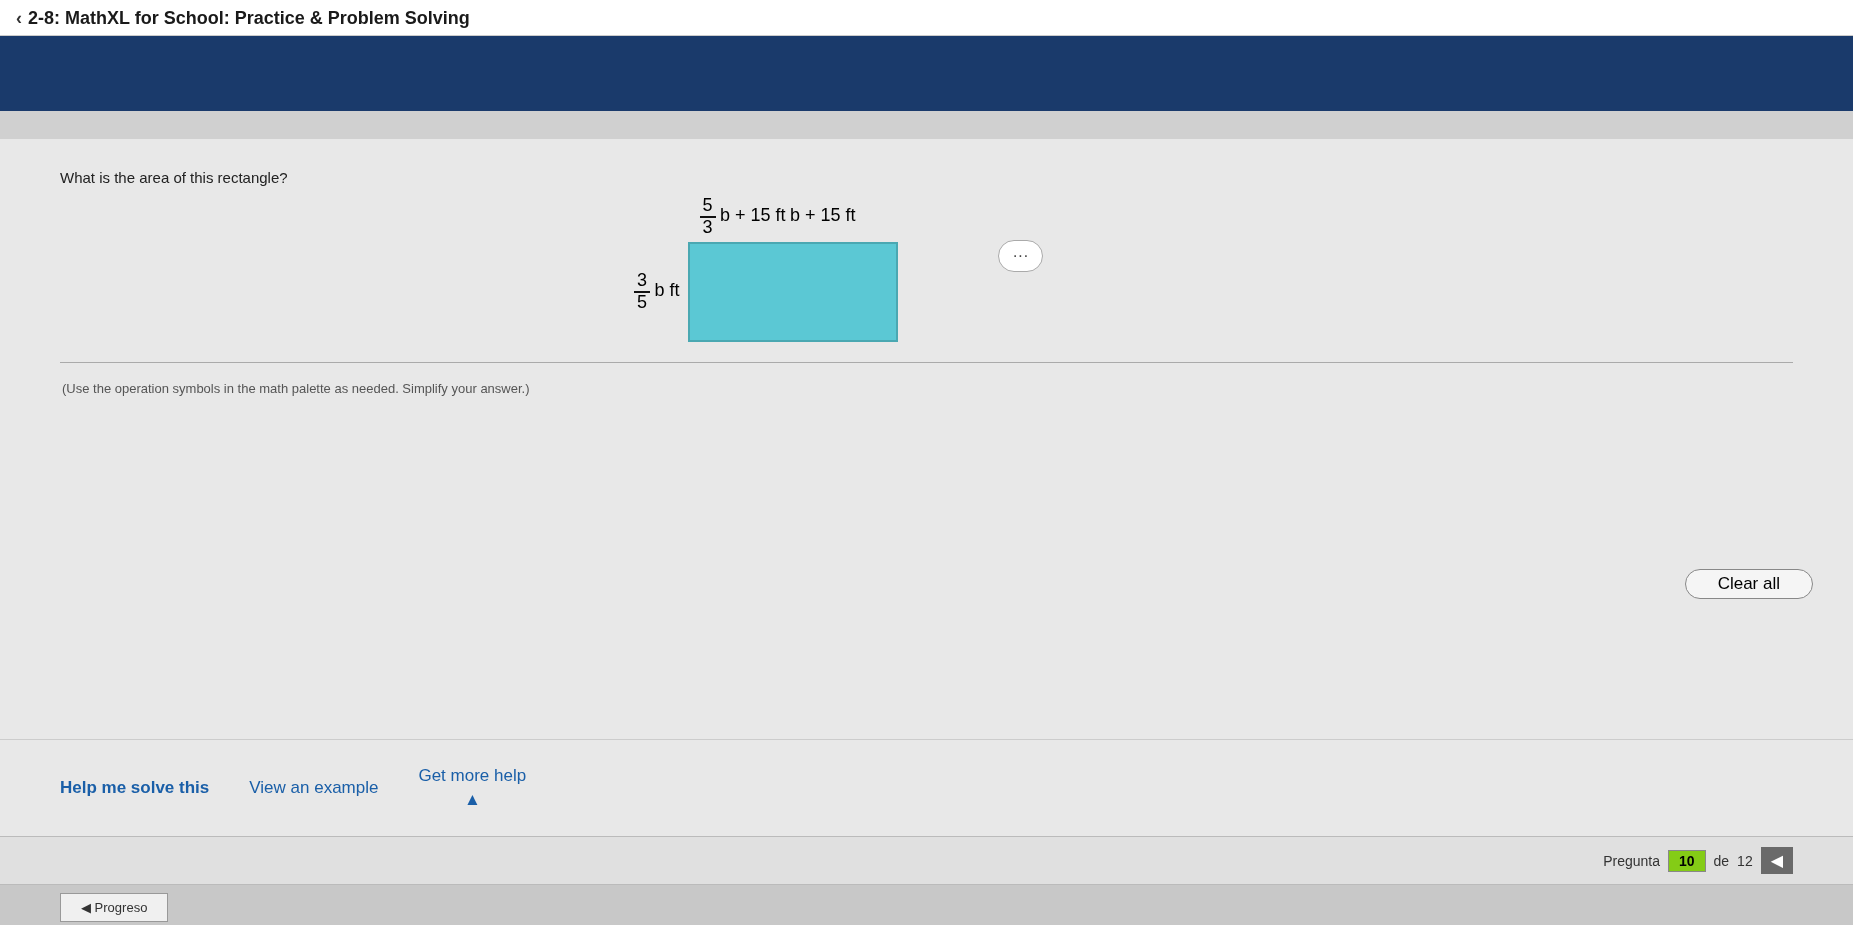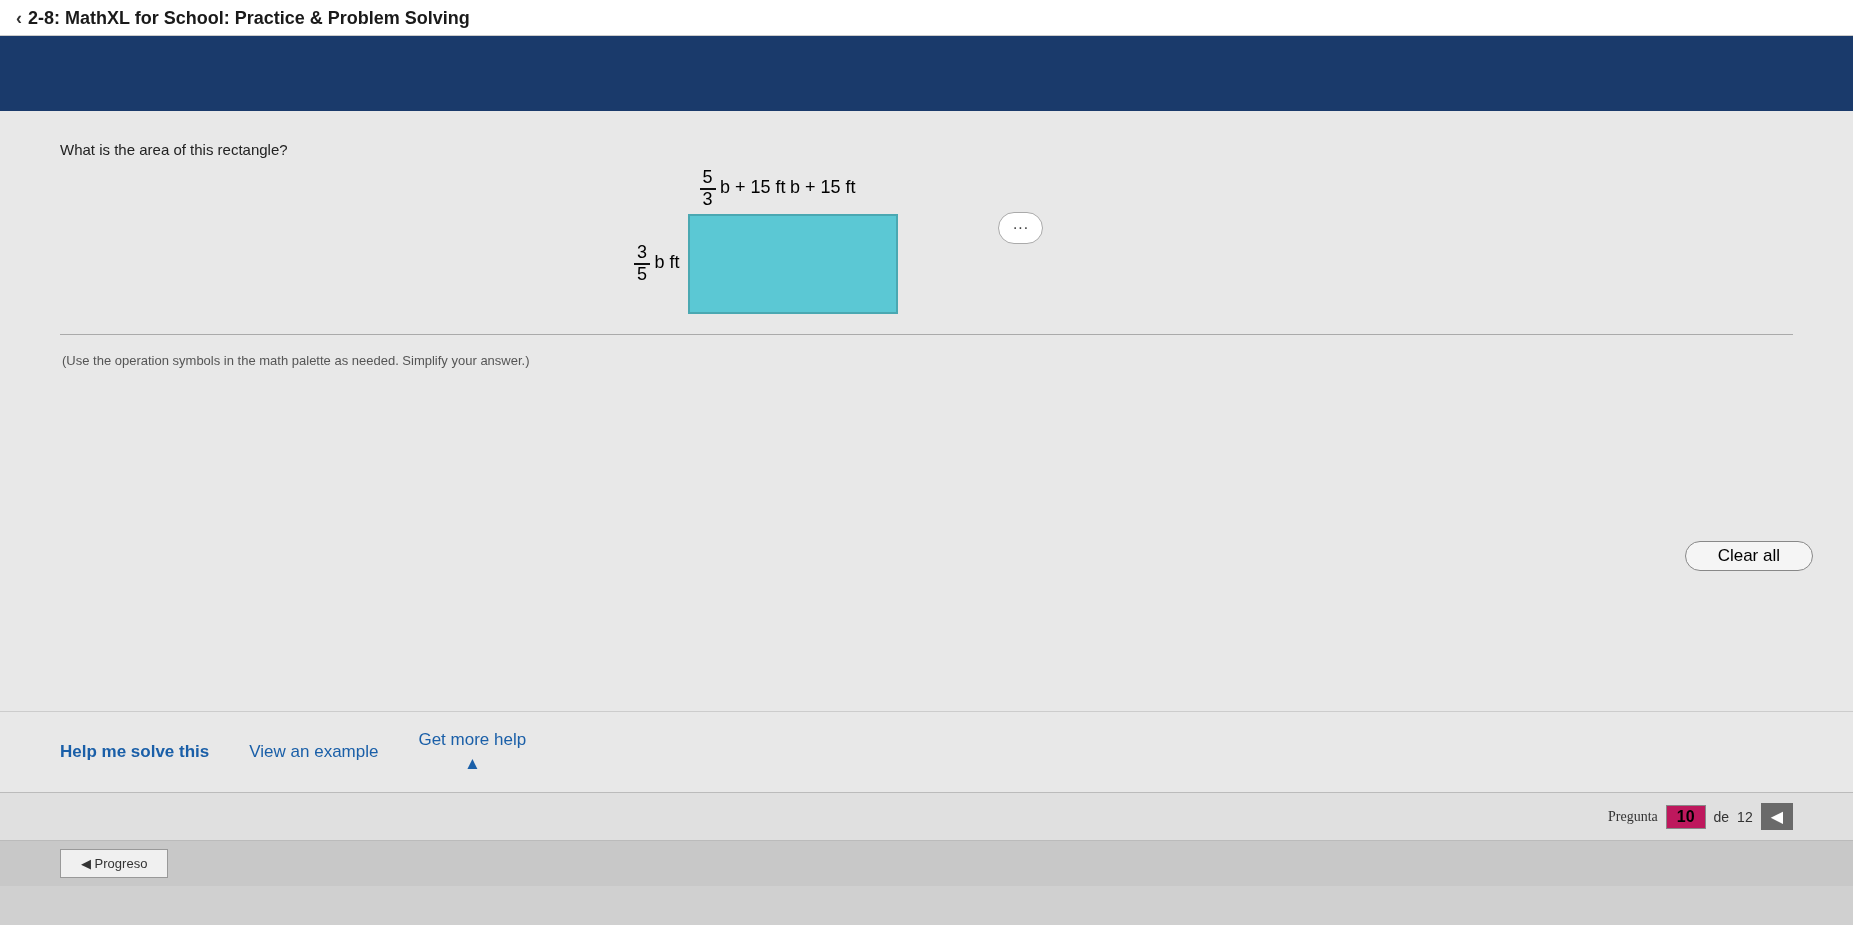--- a/index.html
+++ b/index.html
@@ -42,20 +42,21 @@
       height: 75px;
       width: 100%;
     }
 
     
     .main-content {
       background: #e8e8e8;
       min-height: 600px;
       padding: 30px 60px 20px 60px;
       position: relative;
+      margin-top: 28px;
     }
 
     .question-text {
       font-size: 15px;
       color: #222;
       margin-bottom: 10px;
     }
     .fraction-top {
       display: inline-flex;
       flex-direction: column;
@@ -178,21 +179,21 @@
       border-radius: 25px;
       padding: 4px 32px;
       font-size: 17px;
       color: #000000;
       cursor: pointer;
     }
 
     
     .bottom-bar {
       background: #e8e8e8;
-      padding: 18px 60px;
+      padding: 26px 60px;
       display: flex;
       align-items: center;
       gap: 40px;
       border-top: 1px solid #ccc;
     }
     .help-btn {
       font-size: 17px;
       font-weight: bold;
       color: #1a5fa8;
       cursor: pointer;
@@ -226,27 +227,26 @@
       padding: 10px 60px;
       display: flex;
       align-items: center;
       justify-content: flex-end;
       gap: 8px;
       border-top: 1px solid #bbb;
     }
     .pregunta-label {
       font-size: 14px;
       color: #333;
-      font-family: Liberation Serif, serif;
     }
     .page-num-box {
       border: 1.5px solid #888;
-      background: #be185d;
+      background: #84cc16;
       padding: 2px 10px;
-      font-size: 16px;
+      font-size: 14px;
       font-weight: bold;
       min-width: 36px;
       text-align: center;
     }
     .page-de {
       font-size: 14px;
       color: #333;
     }
     .nav-arrow {
       background: #6a6a6a;

